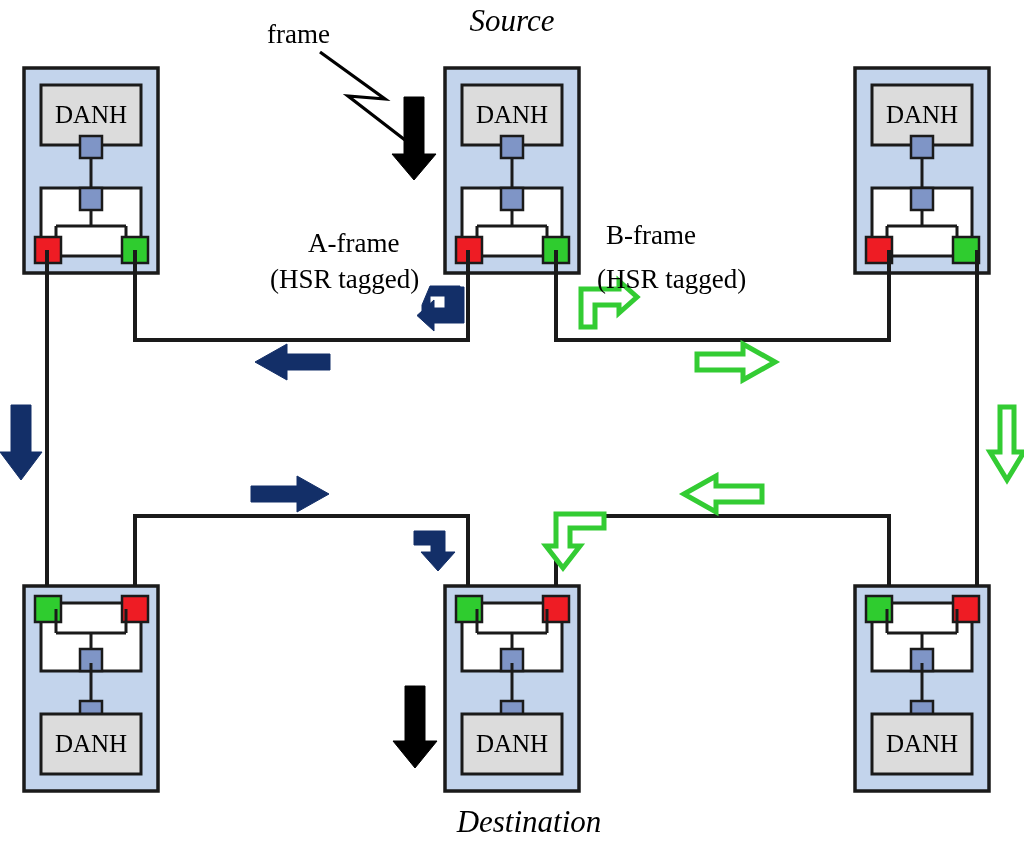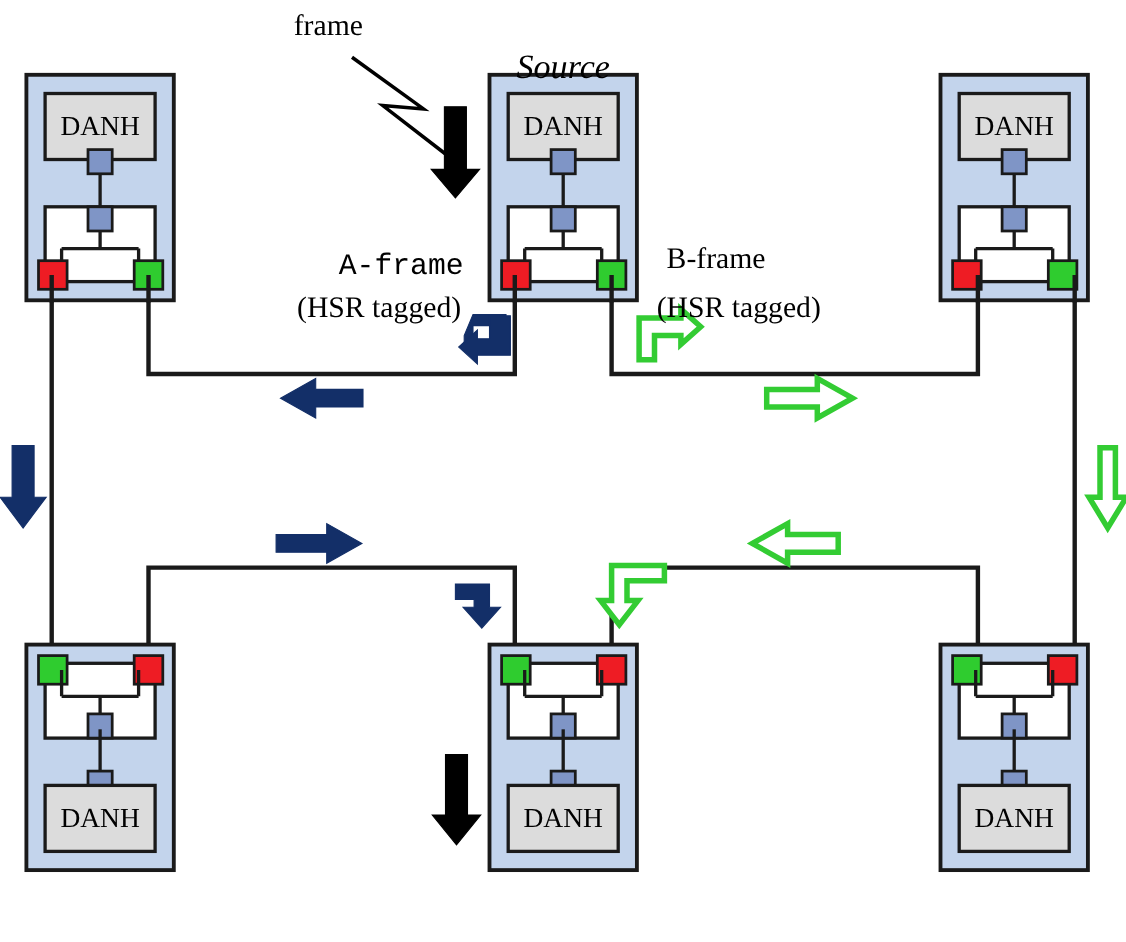--- a/index.html
+++ b/index.html
@@ -38,21 +38,21 @@
   }
   .txt {
     position: absolute;
     color: #000000;
     white-space: pre;
     line-height: 1.12;
     font-family: "Liberation Serif", "DejaVu Serif", serif;
   }
   .txt-plain { font-size: 27px; }
   .txt-italic { font-style: italic; font-size: 31px; }
-  .txt-center { text-align: left; transform: translateX(-50%); margin-top: 40px; }
+  .txt-center { text-align: left; transform: translateX(-50%); }
   .danh-text {
     font-family: "Liberation Serif", "DejaVu Serif", serif;
     font-size: 25px;
     fill: #000000;
     text-anchor: middle;
     dominant-baseline: middle;
   }
 </style>
 </head>
 <body>
@@ -184,25 +184,26 @@
     <path d="M 1000,407 L 1014,407 L 1014,452 L 1024,452 L 1007,480 L 990,452 L 1000,452 Z" fill="#ffffff" stroke="#33cc33" stroke-width="5" stroke-linejoin="miter"></path>
 
     <path d="M 684,494 L 716,476 L 716,486 L 762,486 L 762,502 L 716,502 L 716,512 Z" fill="#ffffff" stroke="#33cc33" stroke-width="5" stroke-linejoin="miter"></path>
 
     <path d="M 604,528 L 570,528 L 570,546 L 580,546 L 563,568 L 546,546 L 556,546 L 556,514 L 604,514 Z" fill="#ffffff" stroke="#33cc33" stroke-width="5" stroke-linejoin="miter"></path>
 
   </svg>
 
   <div class="label-layer">
 
-    <div class="txt txt-plain" style="left:267px; top:8px;">frame</div>
+    <div class="txt txt-plain" style="left:267px; top:19px;">frame</div>
 
     <div class="txt txt-italic txt-center" style="left:512px; top:4px;">Source</div>
 
-
-    <div class="txt txt-plain" style="left:308px; top:228px;font-family:Liberation Mono, monospace;">A-frame</div>
+    <div class="txt txt-italic txt-center" style="left:529px; top:805px;">Destination</div>
+
+    <div class="txt txt-plain" style="left:308px; top:228px;">A-frame</div>
     <div class="txt txt-plain" style="left:270px; top:264px;">(HSR tagged)</div>
 
     <div class="txt txt-plain" style="left:606px; top:220px;">B-frame</div>
     <div class="txt txt-plain" style="left:597px; top:264px;">(HSR tagged)</div>
 
   </div>
 </div>
 
 </body></html>

